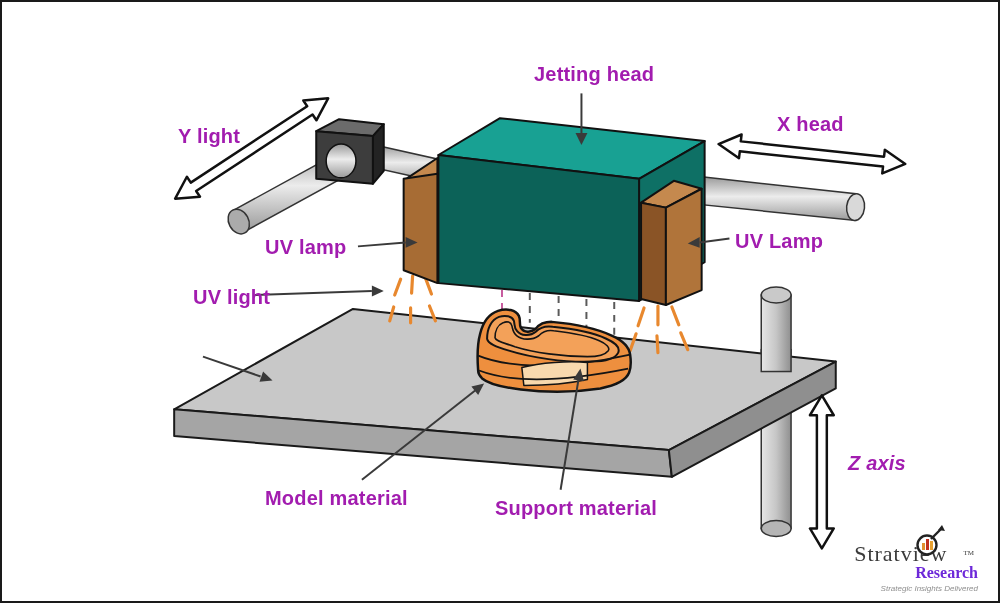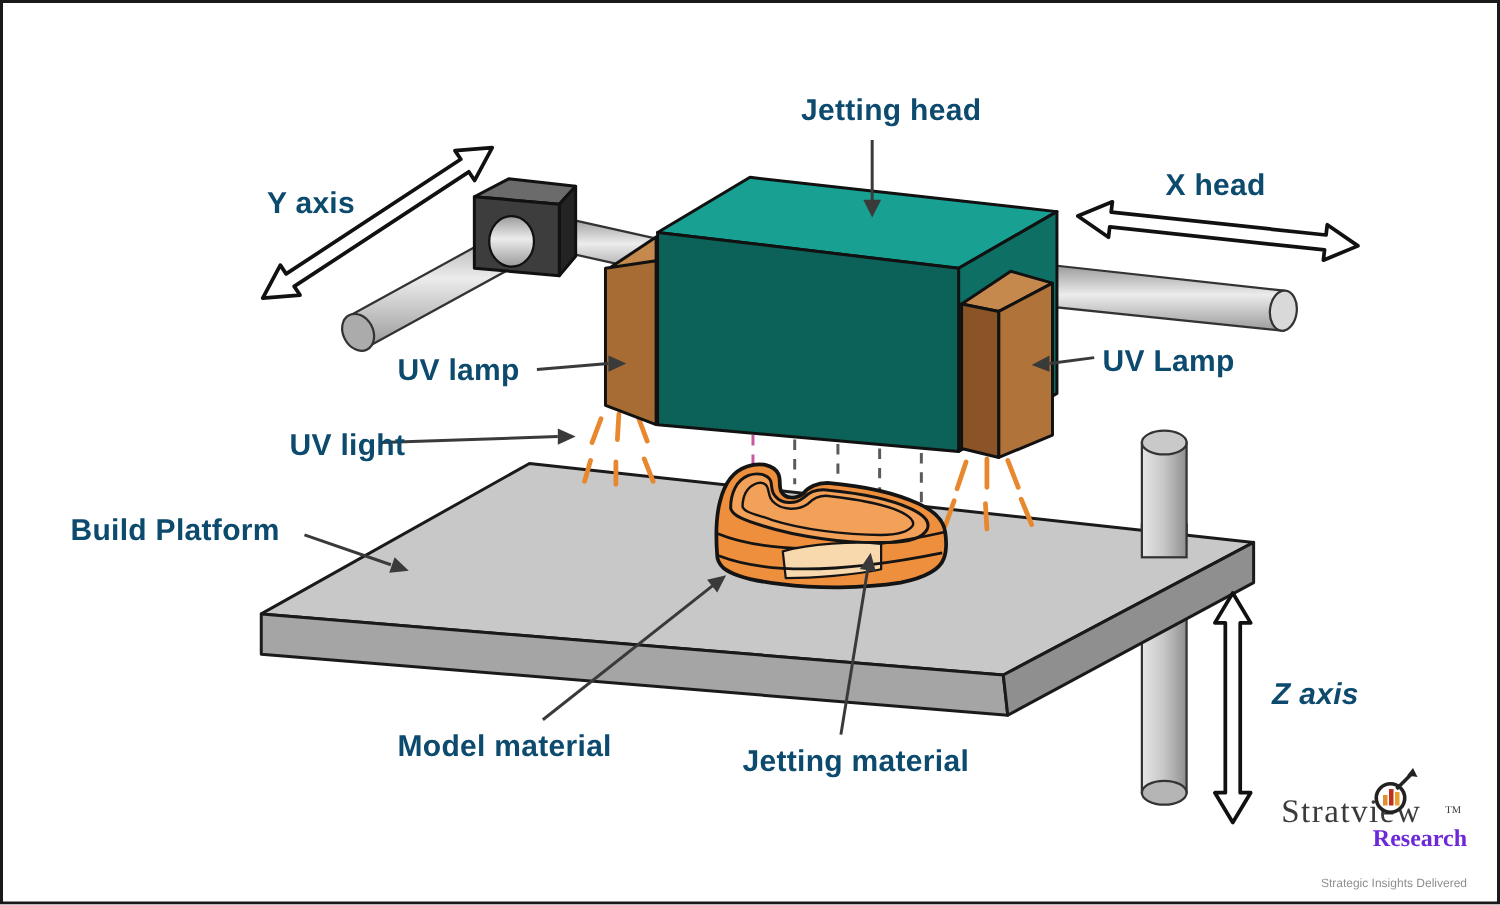--- a/index.html
+++ b/index.html
@@ -3,33 +3,33 @@
 <meta charset="utf-8">
 <style>
   html,body{margin:0;padding:0;background:#e9e9e9;}
   .canvas{
     position:relative;width:1000px;height:603px;background:#ffffff;
     border:2px solid #1a1a1a;box-sizing:border-box;overflow:hidden;
     font-family:"Liberation Sans",sans-serif;
   }
   .diagram-svg{position:absolute;left:0;top:0;width:100%;height:100%;}
   .lbl{
-    position:absolute;font-weight:bold;font-size:20px;color:#0c4a6e;
+    position:absolute;font-weight:bold;font-size:20px;color:#a21caf;
     white-space:nowrap;letter-spacing:0.2px;line-height:1.1;
   }
   .logo{
     position:absolute;right:20px;bottom:8px;text-align:right;
     font-family:"Liberation Serif",serif;
   }
   .logo .brand-row{position:relative;display:inline-block;padding-right:4px;}
   .logo .brand{font-size:22px;color:#3b3b3b;letter-spacing:1px;}
   .logo .tm{font-size:7px;color:#3b3b3b;vertical-align:super;margin-left:16px;text-align:right;}
   .logo .magnifier{position:absolute;right:30px;top:-17px;}
   .logo .research{font-size:16px;font-weight:bold;color:#6d28d9;margin-top:-3px;}
-  .logo .tagline{font-size:8px;color:#8e8e8e;margin-top:15px;
+  .logo .tagline{font-size:8px;font-style:italic;color:#8e8e8e;margin-top:2px;
     font-family:"Liberation Sans",sans-serif;}
 </style>
 </head>
 <body>
 
 <div class="canvas">
 
   <svg class="diagram-svg" viewBox="0 0 1000 603">
     <defs>
       <linearGradient id="rodGrad" x1="0" y1="0" x2="0" y2="1">
@@ -168,29 +168,28 @@
       <polygon points="576,132 588,132 582,144"></polygon>
       <polygon points="405,236.5 405,247.5 417,242"></polygon>
       <polygon points="701,236.5 701,247.5 689,243"></polygon>
       <polygon points="371,285.5 371,296.5 383,291"></polygon>
       <polygon points="257.9,382.3 261.5,371.9 271,381"></polygon>
       <polygon points="478,395.7 471.2,387.1 484,384"></polygon>
       <polygon points="584.5,381.7 573.7,379.9 581,369"></polygon>
     </g>
   </svg>
 
-  <div class="lbl" style="left:176px;top:123px;">Y axis</div>
+  <div class="lbl" style="left:176px;top:123px;">Y light</div>
   <div class="lbl" style="left:532px;top:61px;">Jetting head</div>
   <div class="lbl" style="left:775px;top:111px;">X head</div>
   <div class="lbl" style="left:263px;top:234px;">UV lamp</div>
   <div class="lbl" style="left:733px;top:228px;">UV Lamp</div>
   <div class="lbl" style="left:167px;top:284px;margin-left:24px;">UV light</div>
-  <div class="lbl" style="left:45px;top:341px;">Build Platform</div>
   <div class="lbl" style="left:263px;top:485px;text-align:center;">Model material</div>
-  <div class="lbl" style="left:493px;top:495px;">Jetting material</div>
+  <div class="lbl" style="left:493px;top:495px;">Support material</div>
   <div class="lbl" style="left:846px;top:450px;font-style:italic;">Z axis</div>
 
   <div class="logo">
     <div class="brand-row">
       <svg class="magnifier" width="34" height="34" viewBox="0 0 34 34">
         <circle cx="13" cy="21" r="9.5" fill="#ffffff" stroke="#222" stroke-width="2.4"></circle>
         <rect x="8" y="19" width="3" height="7" fill="#E09030"></rect>
         <rect x="12" y="15" width="3" height="11" fill="#C03020"></rect>
         <rect x="16" y="17" width="3" height="9" fill="#E8A030"></rect>
         <line x1="17" y1="15" x2="28" y2="4" stroke="#222" stroke-width="2.4"></line>

